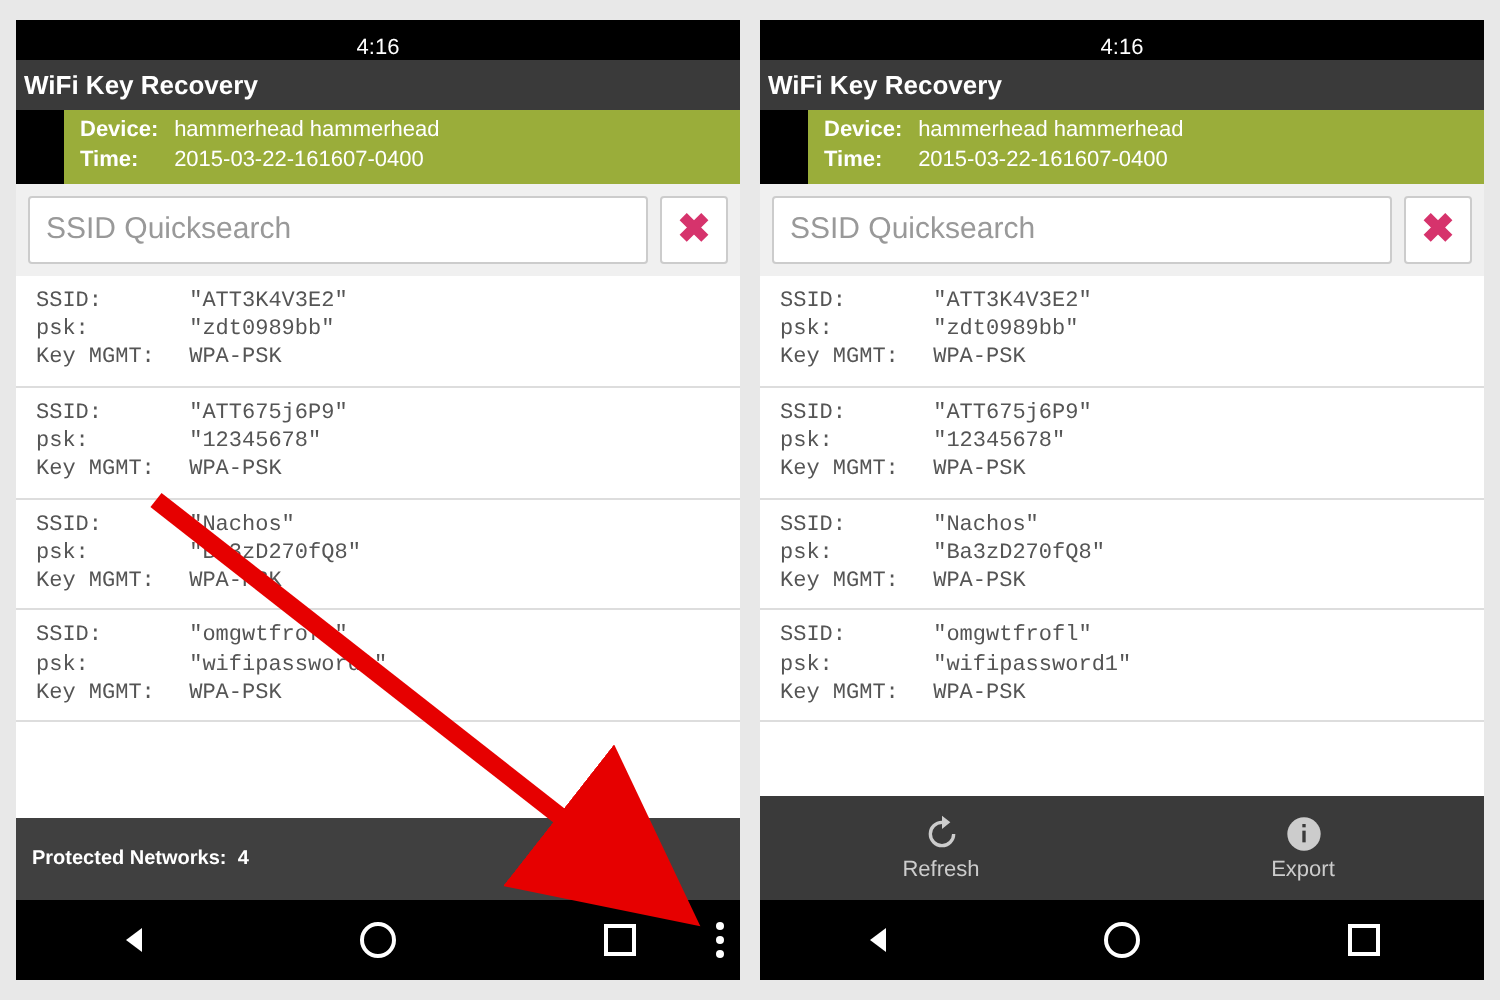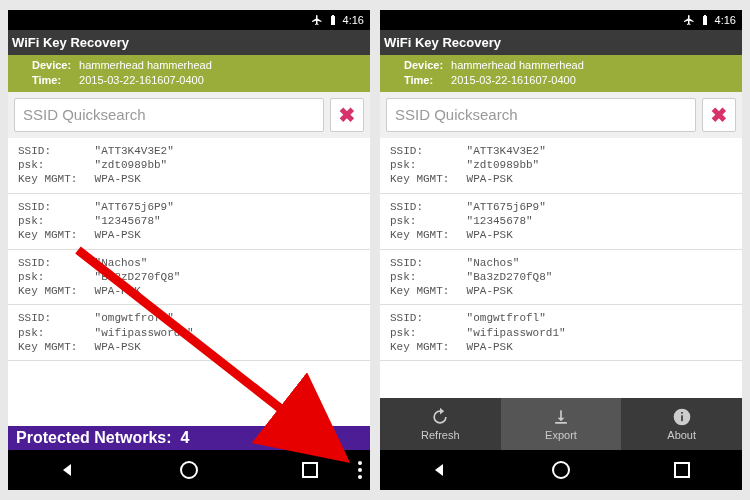--- a/index.html
+++ b/index.html
@@ -25,35 +25,37 @@
   .status-bar {
     height: 20px;
     background: #000;
     color: #fff;
     display: flex;
     justify-content: flex-end;
     align-items: center;
     gap: 4px;
     padding: 0 6px;
     font-size: 11px;
+    flex-direction: column;
   }
   .status-bar svg { width: 12px; height: 12px; fill: #fff; }
   .title-bar {
     background: #3a3a3a;
     color: #fff;
     font-size: 13px;
     font-weight: bold;
     padding: 5px 4px;
   }
   .info-bar {
     background: #9aad3a;
     color: #fff;
     font-size: 11px;
-    padding: 3px 24px;
+    padding: 3px 8px;
     line-height: 1.4;
+    margin-left: 24px;
   }
   .info-bar .label { font-weight: bold; display:inline-block; width:44px; }
   .search-row {
     background: #f0f0f0;
     padding: 6px;
     display: flex;
     align-items: flex-start;
     gap: 6px;
   }
   .search-input {
@@ -89,25 +91,25 @@
   .entry {
     padding: 6px 10px;
     border-bottom: 1px solid #ddd;
     font-family: "Courier New", monospace;
     font-size: 11px;
     color: #555;
     line-height: 1.3;
   }
   .entry .k { display:inline-block; width:70px; }
   .footer-bar {
-    background: #4c1d95;
-    color: #fff;
-    font-size: 16px;
+    background: #404040;
+    color: #fff;
+    font-size: 10px;
     font-weight: bold;
-    padding: 3px 8px;
+    padding: 15px 8px;
   }
   .nav-bar {
     background: #000;
     height: 40px;
     display:flex;
     align-items:center;
     justify-content:space-around;
     position:relative;
   }
   .nav-btn { width:24px; height:24px; }
@@ -265,33 +267,27 @@
         <div><span class="k">Key MGMT:</span> WPA-PSK</div>
       </div>
     </div>
   <div class="action-bar">
     <div class="action-btn">
       <svg viewBox="0 0 24 24">
           <path d="M12 4a8 8 0 108 8h-2a6 6 0 11-6-6v3l5-4-5-4v3z"></path>
         </svg>
       <span>Refresh</span>
     </div>
-    <div class="action-btn selected">
-      <svg viewBox="0 0 24 24">
-          <path d="M5 20h14v-2H5v2zM13 4h-2v9H8l4 4 4-4h-3V4z"></path>
-        </svg>
-      <span>Export</span>
-    </div>
     <div class="action-btn">
       <svg viewBox="0 0 24 24">
           <circle cx="12" cy="12" r="10"></circle>
           <rect x="11" y="10" width="2" height="7" fill="#3a3a3a"></rect>
           <rect x="11" y="6" width="2" height="2" fill="#3a3a3a"></rect>
         </svg>
-      <span>About</span>
+      <span>Export</span>
     </div>
   </div>
   <div class="nav-bar">
     <div class="nav-btn"><svg viewBox="0 0 24 24">
           <path d="M15 6l-8 6 8 6z" fill="#fff" stroke="none"></path>
         </svg></div>
     <div class="nav-btn"><svg viewBox="0 0 24 24">
           <circle cx="12" cy="12" r="8"></circle>
         </svg></div>
     <div class="nav-btn"><svg viewBox="0 0 24 24">

